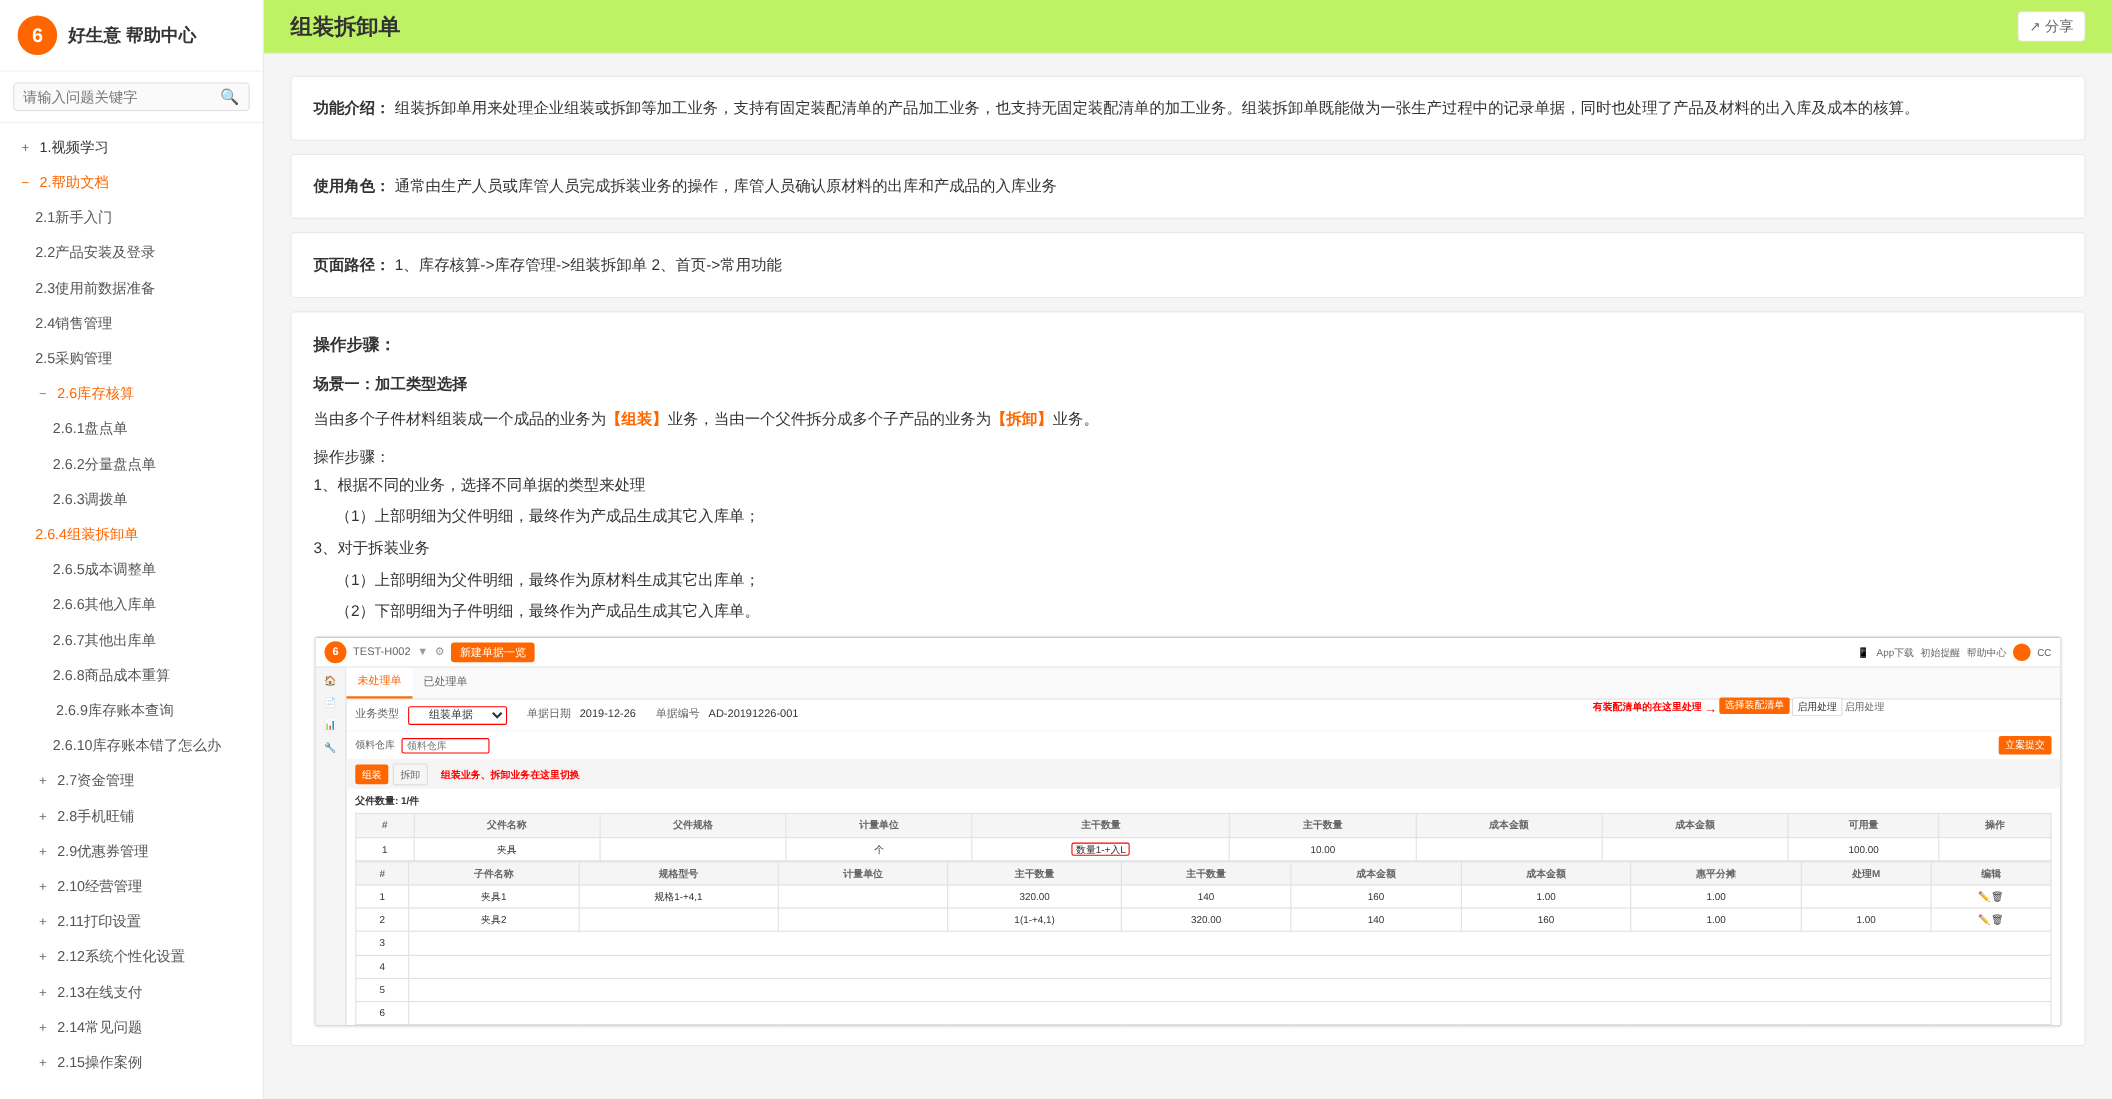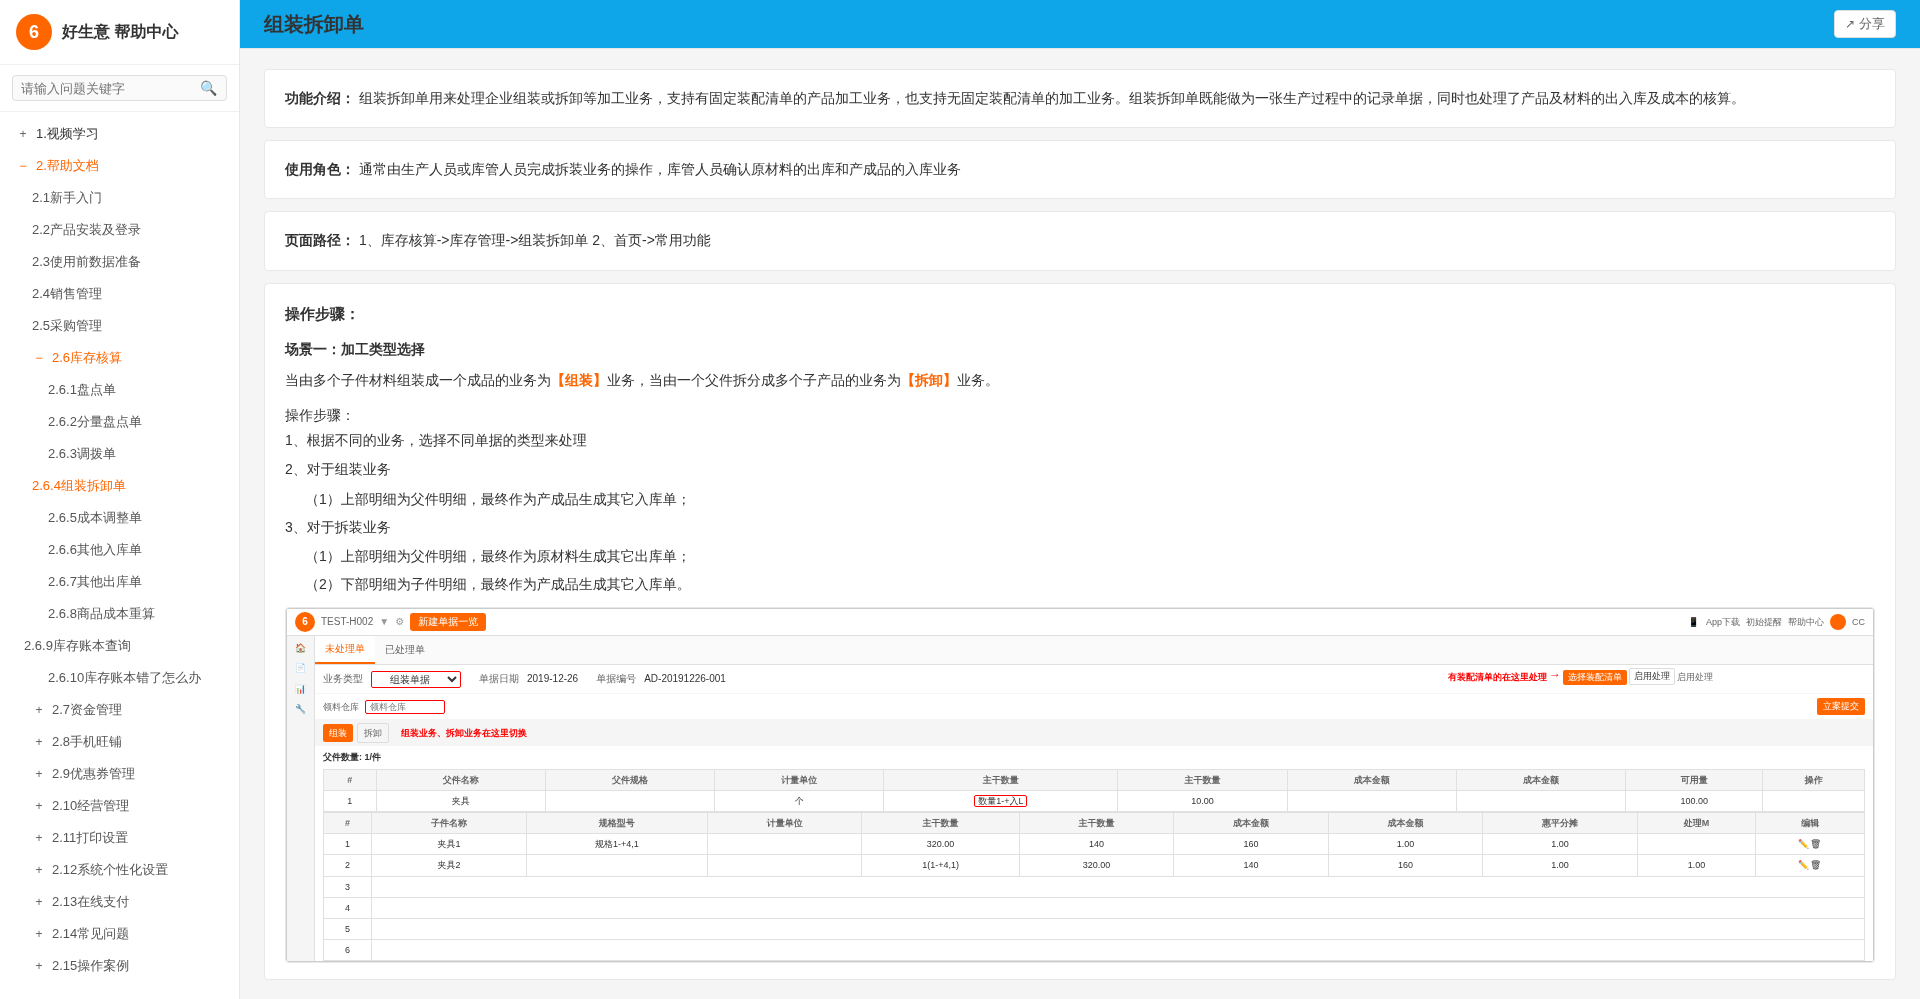--- a/index.html
+++ b/index.html
@@ -19,21 +19,21 @@
     .nav-item.active { color: #f60; }
     .nav-item .nav-icon { width: 14px; height: 14px; margin-right: 6px; display: inline-flex; align-items: center; justify-content: center; font-size: 12px; }
     .nav-item.parent { font-weight: 500; }
     .nav-item.sub { padding-left: 32px; color: #555; font-weight: normal; }
     .nav-item.sub.active-link { color: #f60; }
     .minus-icon { color: #f60; font-size: 14px; }
     .plus-icon { color: #666; font-size: 14px; }
 
     
     .main { flex: 1; display: flex; flex-direction: column; overflow: hidden; }
-    .top-bar { background: #0ea5e9; border-bottom: 1px solid #e8e8e8; padding: 10px 24px; display: flex; align-items: center; justify-content: space-between; }
+    .top-bar { background: #bef264; border-bottom: 1px solid #e8e8e8; padding: 10px 24px; display: flex; align-items: center; justify-content: space-between; }
     .page-title { font-size: 20px; font-weight: bold; color: #333; }
     .share-btn { display: flex; align-items: center; gap: 4px; color: #666; font-size: 13px; cursor: pointer; border: 1px solid #ddd; border-radius: 4px; padding: 4px 10px; background: #fff; }
     .content-area { flex: 1; overflow-y: auto; padding: 20px 24px; background: #f5f5f5; }
     .content-card { background: #fff; border: 1px solid #e8e8e8; border-radius: 4px; padding: 16px 20px; margin-bottom: 12px; line-height: 1.8; font-size: 14px; color: #333; }
     .content-card .label { font-weight: bold; }
     .section-title { font-weight: bold; font-size: 15px; margin-bottom: 8px; color: #333; }
     .scene-title { font-weight: bold; margin: 10px 0 6px; color: #333; }
     .steps-list { list-style: none; padding-left: 0; }
     .steps-list li { margin-bottom: 4px; }
     .sub-list { list-style: none; padding-left: 20px; }
@@ -116,21 +116,21 @@
     </div>
     <div class="nav-item sub" style="padding-left:48px;">
       <span>2.6.6其他入库单</span>
     </div>
     <div class="nav-item sub" style="padding-left:48px;">
       <span>2.6.7其他出库单</span>
     </div>
     <div class="nav-item sub" style="padding-left:48px;">
       <span>2.6.8商品成本重算</span>
     </div>
-    <div class="nav-item sub" style="padding-left:24px;text-align:right;">
+    <div class="nav-item sub" style="padding-left:51px;text-align:right;">
       <span>2.6.9库存账本查询</span>
     </div>
     <div class="nav-item sub" style="padding-left:48px;align-items:center;">
       <span>2.6.10库存账本错了怎么办</span>
     </div>
 
     <div class="nav-item sub">
       <span class="nav-icon plus-icon">+</span>
       <span>2.7资金管理</span>
     </div>
@@ -197,21 +197,20 @@
 
     <div class="content-card">
       <div class="section-title">操作步骤：</div>
       <div class="scene-title">场景一：加工类型选择</div>
       <p>
         当由多个子件材料组装成一个成品的业务为<span class="highlight">【组装】</span>业务，当由一个父件拆分成多个子产品的业务为<span class="highlight">【拆卸】</span>业务。
       </p>
       <div style="margin-top:10px;">操作步骤：</div>
       <ul class="steps-list">
         <li>1、根据不同的业务，选择不同单据的类型来处理</li>
-        <li>2、对于组装业务</li>
         <ul class="sub-list">
           <li>（1）上部明细为父件明细，最终作为产成品生成其它入库单；</li>
         </ul>
         <li>3、对于拆装业务</li>
         <ul class="sub-list">
           <li>（1）上部明细为父件明细，最终作为原材料生成其它出库单；</li>
           <li>（2）下部明细为子件明细，最终作为产成品生成其它入库单。</li>
         </ul>
       </ul>
 
@@ -258,21 +257,21 @@
               <div style="display:flex;align-items:center;gap:8px;padding:5px 8px;border-bottom:1px solid #f5f5f5;position:relative;">
                 <span style="color:#666;">业务类型</span>
                 <select style="border:1px solid #f00;border-radius:2px;padding:1px 14px;font-size:10px;color:#333;background:#fff;">
                   <option>组装单据</option>
                 </select>
                 <span style="color:#666;margin-left:10px;">单据日期</span>
                 <span style="color:#333;">2019-12-26</span>
                 <span style="color:#666;margin-left:10px;">单据编号</span>
                 <span style="color:#333;">AD-20191226-001</span>
 
-                <div style="position:absolute;right:160px;top:-2px;display:flex;align-items:flex-end;gap:2px;">
+                <div style="position:absolute;right:160px;top:-2px;display:flex;align-items:flex-start;gap:2px;">
                   <span style="color:#f00;font-size:9px;font-weight:bold;">有装配清单的在这里处理</span>
                   <span style="color:#f00;font-size:12px;">→</span>
                   <button style="background:#f60;color:#fff;border:none;border-radius:2px;padding:1px 5px;font-size:9px;cursor:pointer;">选择装配清单</button>
                   <button style="background:#fff;color:#333;border:1px solid #ddd;border-radius:2px;padding:1px 4px;font-size:9px;cursor:pointer;">启用处理</button>
                   <span style="color:#666;font-size:9px;">启用处理</span>
                 </div>
               </div>
 
               <div style="display:flex;align-items:center;gap:6px;padding:4px 8px;border-bottom:1px solid #f5f5f5;position:relative;">
                 <span style="color:#666;font-size:9px;">领料仓库</span>

